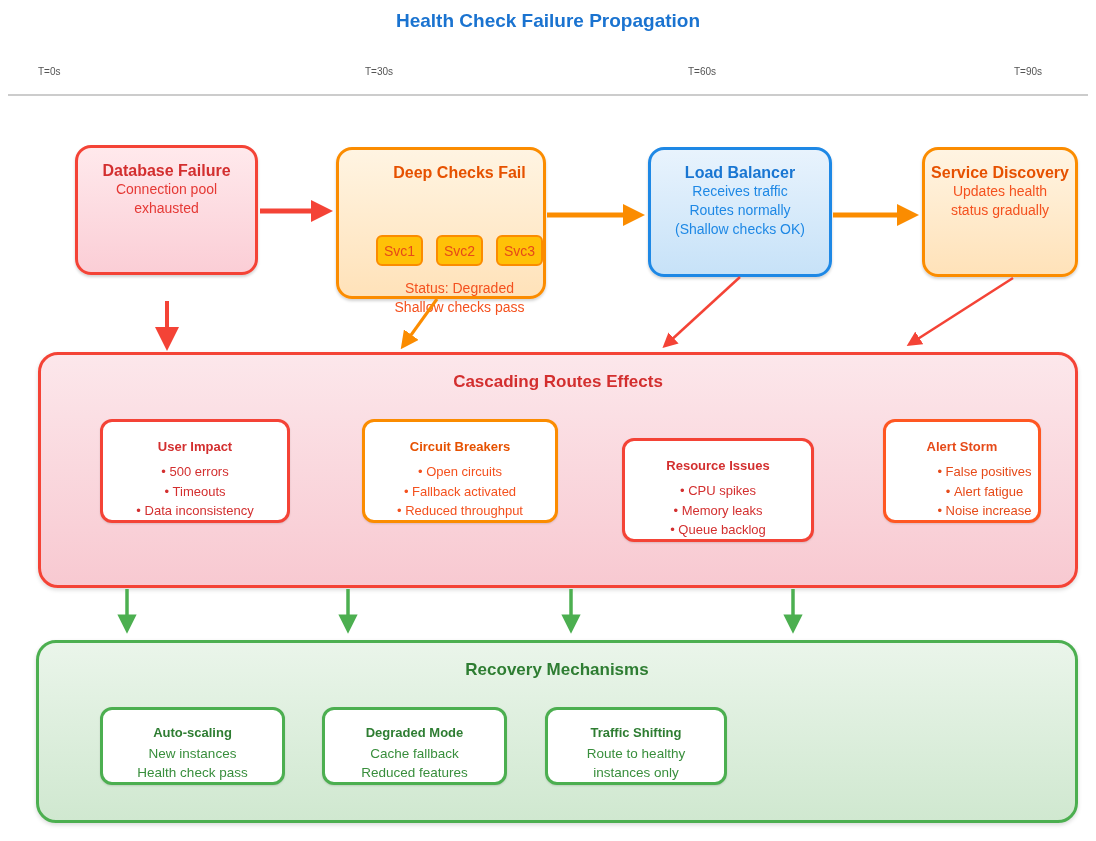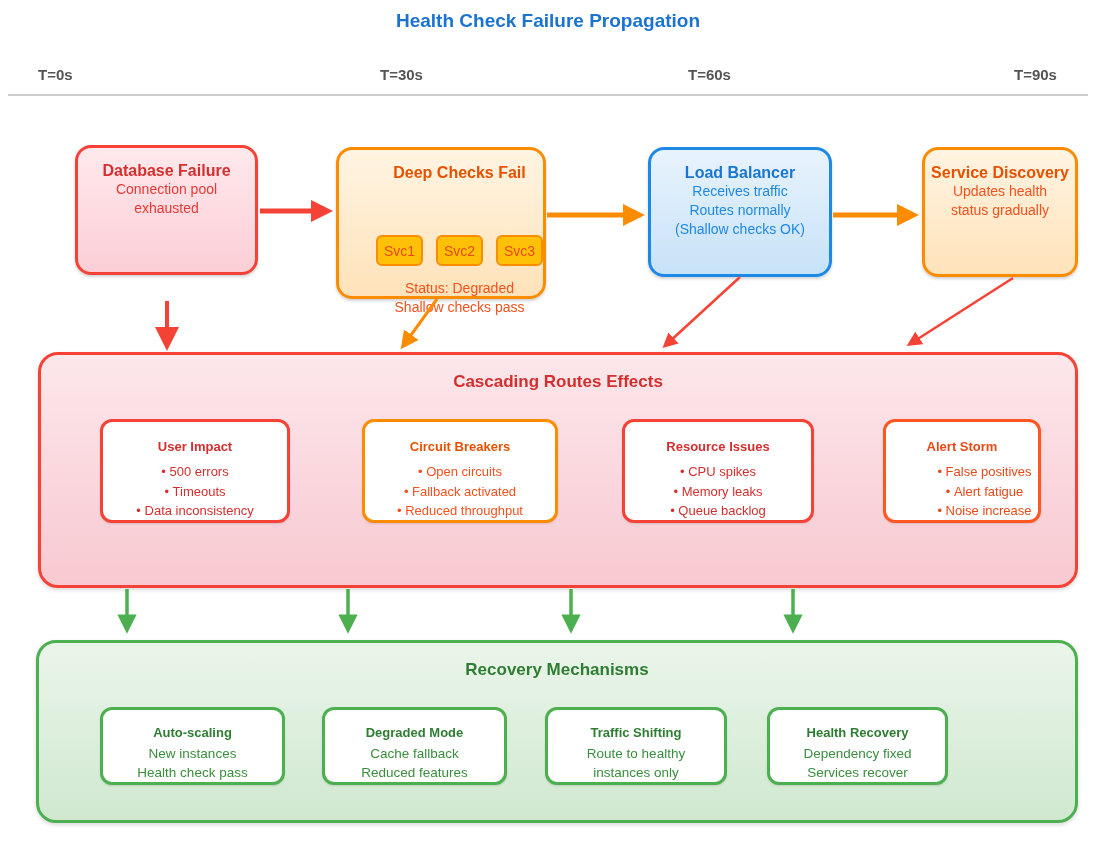--- a/index.html
+++ b/index.html
@@ -13,21 +13,21 @@
     --axis-gray:#CCCCCC; --timeline-text:#545454;
   }
   *{margin:0;padding:0;box-sizing:border-box;}
   html,body{background:#fff;}
   body{font-family:"Liberation Sans",sans-serif;}
   .canvas{position:relative;width:1096px;height:841px;background:#fff;overflow:hidden;}
 
   .page-title{position:absolute;left:0;top:10px;width:100%;text-align:center;
     font-size:19px;font-weight:bold;color:var(--title-blue);}
 
-  .tl-label{position:absolute;top:66px;font-size:15px;color:var(--timeline-text);font-weight:bold;}
+  .tl-label{position:absolute;top:66px;font-size:10px;color:var(--timeline-text);}
   .tl-line{position:absolute;top:94px;left:8px;width:1080px;height:2px;background:var(--axis-gray);}
 
   .arrow-layer{position:absolute;left:0;top:0;width:1096px;height:841px;pointer-events:none;z-index:6;}
   .ln-red{stroke:var(--red-border);} .ln-orange{stroke:var(--orange-border);} .ln-green{stroke:var(--green-border);}
   .mk-red{fill:var(--red-border);} .mk-orange{fill:var(--orange-border);} .mk-green{fill:var(--green-border);}
 
   .node{position:absolute;border-radius:16px;text-align:center;z-index:4;
     box-shadow:0 2px 3px rgba(0,0,0,0.18);}
   .node-title{font-size:16px;font-weight:bold;margin-top:14px;white-space:nowrap;}
   .node-line{font-size:14px;line-height:19px;}
@@ -78,21 +78,21 @@
   .card-green .card-line{font-size:13.5px;line-height:19px;color:var(--green-body);}
 </style>
 </head>
 <body>
 
 <div class="canvas">
 
   <div class="page-title">Health Check Failure Propagation</div>
 
   <div class="tl-label" style="left:38px">T=0s</div>
-  <div class="tl-label" style="left:380px">T=30s</div>
+  <div class="tl-label" style="left:365px">T=30s</div>
   <div class="tl-label" style="left:688px">T=60s</div>
   <div class="tl-label" style="left:1014px">T=90s</div>
   <div class="tl-line"></div>
 
   <svg class="arrow-layer" viewBox="0 0 1096 841">
     <defs>
       <marker id="mBigRed" viewBox="0 0 10 10" refX="6" refY="5" markerWidth="4.5" markerHeight="4.5" orient="auto" markerUnits="strokeWidth">
         <path class="mk-red" d="M0,0L10,5L0,10z" fill="#F44336"></path>
       </marker>
       <marker id="mBigOrange" viewBox="0 0 10 10" refX="6" refY="5" markerWidth="4.5" markerHeight="4.5" orient="auto" markerUnits="strokeWidth">
@@ -170,21 +170,21 @@
     <div class="card-item">Data inconsistency</div>
   </div>
 
   <div class="card card-amber" style="left:362px;top:419px;width:196px;height:104px;z-index:5;">
     <div class="card-title">Circuit Breakers</div>
     <div class="card-item">Open circuits</div>
     <div class="card-item">Fallback activated</div>
     <div class="card-item">Reduced throughput</div>
   </div>
 
-  <div class="card card-red" style="left:622px;top:419px;width:192px;height:104px;z-index:5;">
+  <div class="card card-red" style="left:622px;top:438px;width:192px;height:104px;z-index:5;">
     <div class="card-title">Resource Issues</div>
     <div class="card-item">CPU spikes</div>
     <div class="card-item">Memory leaks</div>
     <div class="card-item">Queue backlog</div>
   </div>
 
   <div class="card card-orangered" style="left:883px;top:419px;width:158px;height:104px;z-index:5;">
     <div class="card-title">Alert Storm</div>
     <div class="card-item">False positives</div>
     <div class="card-item">Alert fatigue</div>
@@ -206,19 +206,14 @@
     <div class="card-line">Cache fallback</div>
     <div class="card-line">Reduced features</div>
   </div>
 
   <div class="card card-green" style="left:545px;top:707px;width:182px;height:78px;z-index:5;">
     <div class="card-title">Traffic Shifting</div>
     <div class="card-line">Route to healthy</div>
     <div class="card-line">instances only</div>
   </div>
 
-  <div class="card card-green" style="left:767px;top:707px;width:181px;height:78px;z-index:5;">
-    <div class="card-title">Health Recovery</div>
-    <div class="card-line">Dependency fixed</div>
-    <div class="card-line">Services recover</div>
-  </div>
 
 </div>
 
 </body></html>

